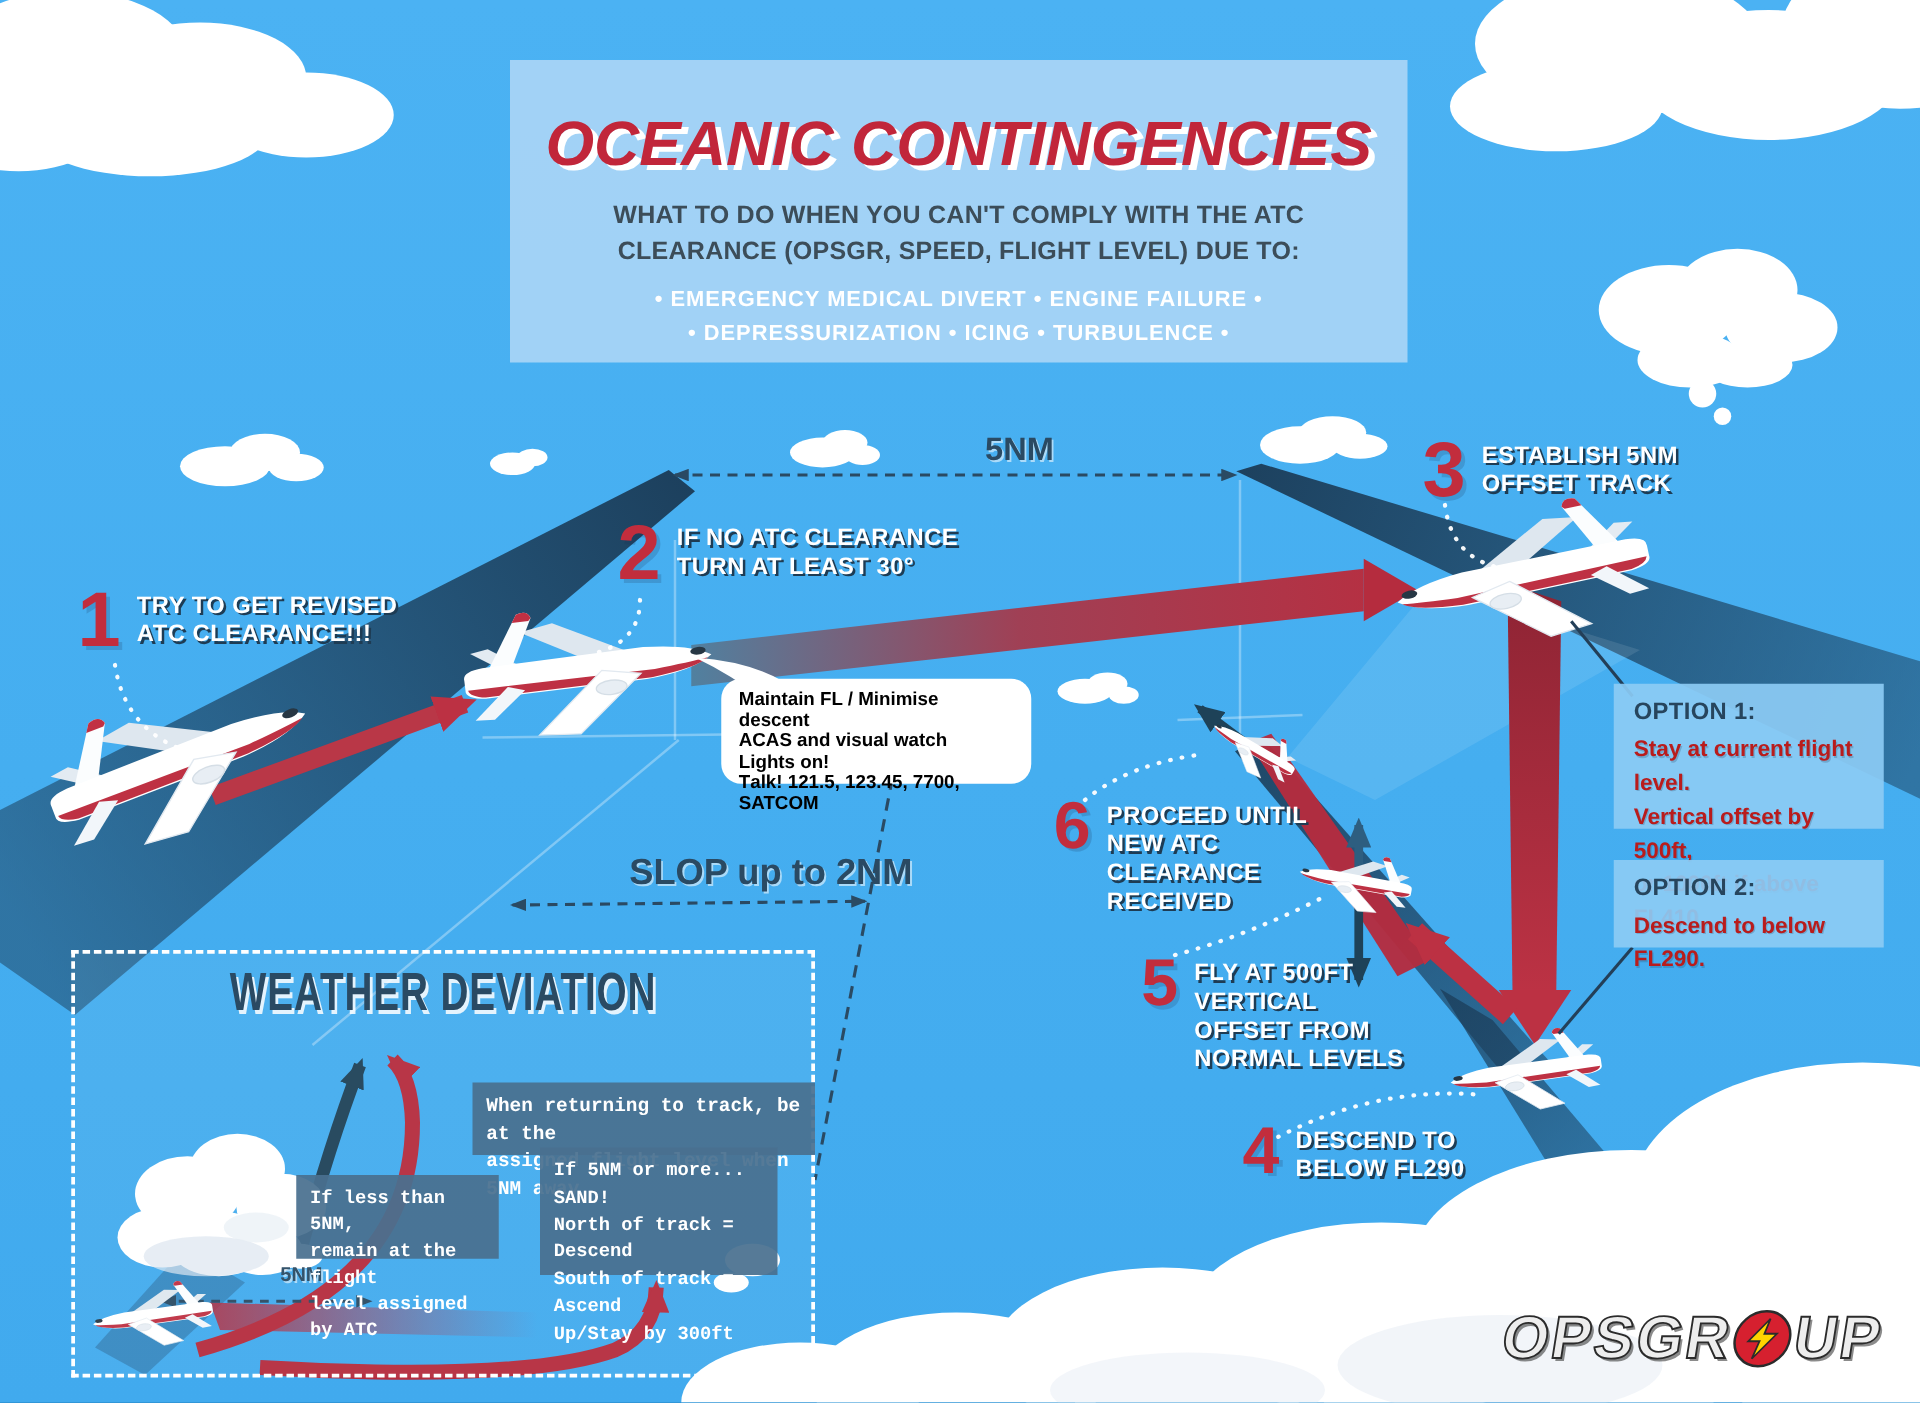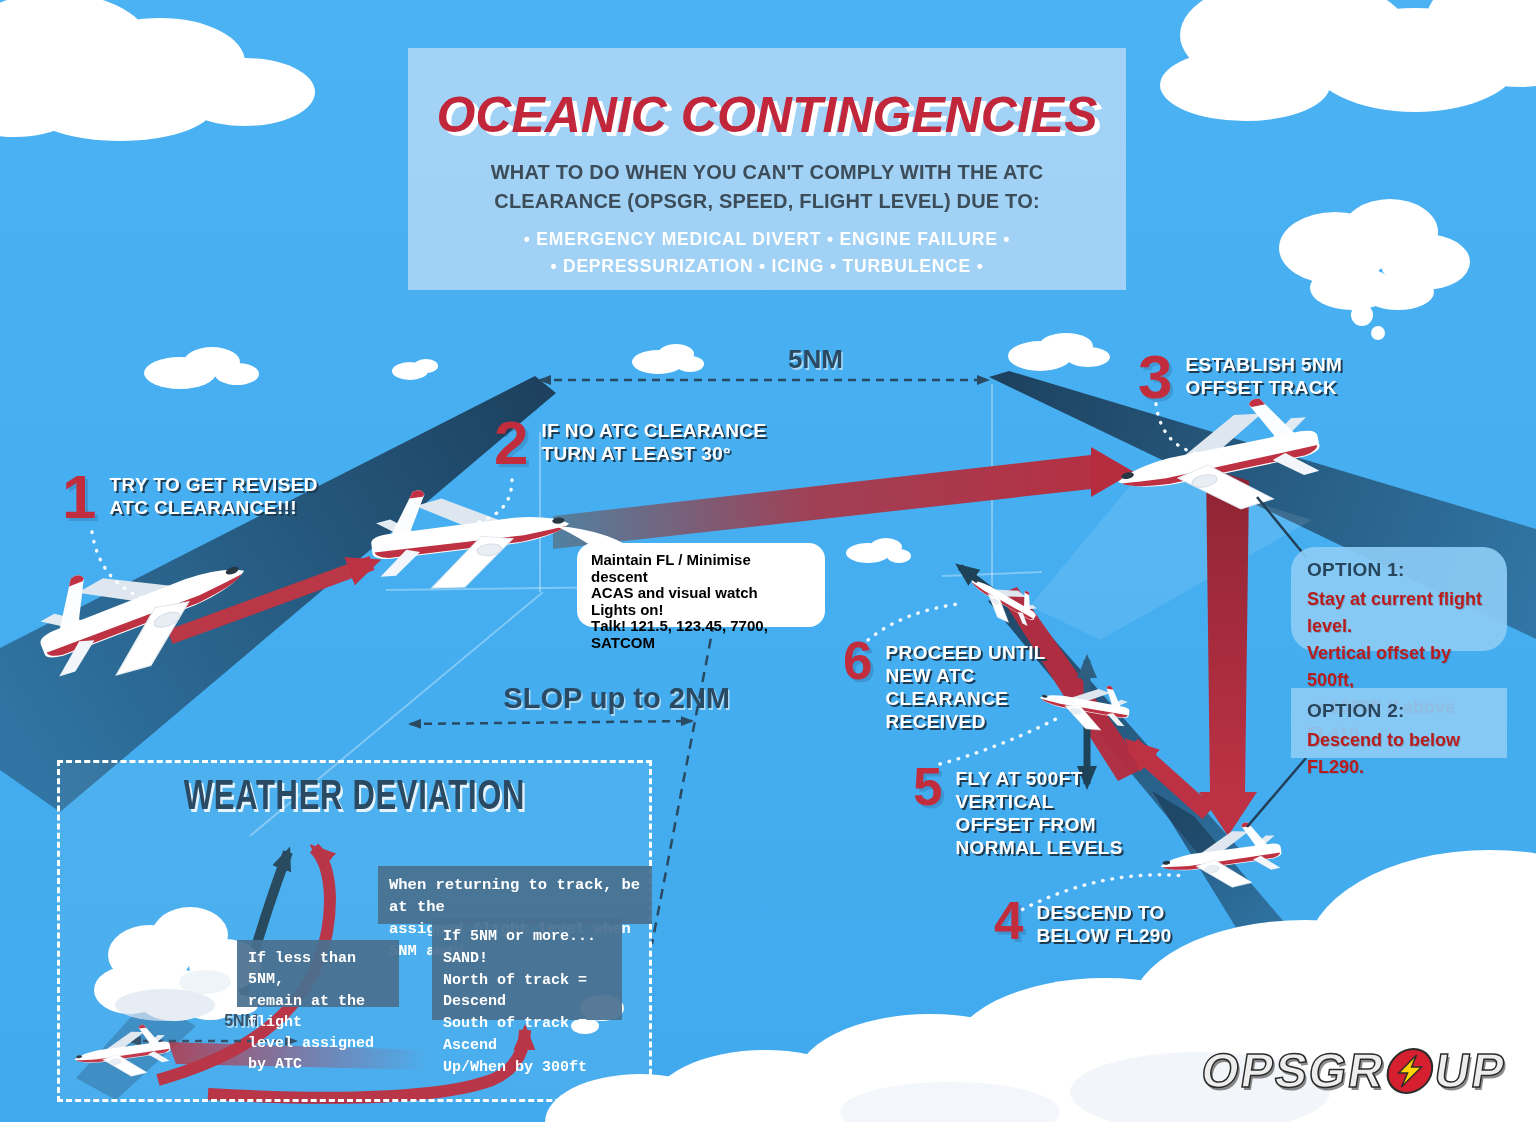--- a/index.html
+++ b/index.html
@@ -60,21 +60,21 @@
   
   .malt{
     position:absolute;left:577px;top:543px;width:248px;height:84px;z-index:2;
     background:#ffffff;border-radius:16px;padding:9px 14px;
     color:#000000;font-size:15px;line-height:16.6px;font-weight:600;
   }
   .malt b{font-weight:800;}
 
   
   .option{position:absolute;width:216px;background:rgba(140,203,244,.92);padding:12px 16px;z-index:2;}
-  #opt1{left:1291px;top:547px;height:104px;border-radius:24px;}
+  #opt1{left:1291px;top:547px;height:116px;}
   #opt2{left:1291px;top:688px;height:70px;}
   .option h3{font-size:19px;color:#27455D;font-weight:800;margin:0 0 5px;letter-spacing:.3px;}
   .option p{
     font-size:18px;color:#b91c1c;font-weight:700;line-height:1.5;margin:0;
     white-space:pre-line;text-shadow:1px 1px 0 rgba(40,70,100,.25);
   }
 
   
   .weather-frame{
     position:absolute;left:57px;top:760px;width:595px;height:342px;z-index:2;
@@ -383,21 +383,21 @@
   </div>
 
   <div class="weather-frame"></div>
   <div class="weather-title">WEATHER DEVIATION</div>
   <div class="slate" id="wbB">When returning to track, be at the
 assigned flight level when 5NM away.</div>
   <div class="slate" id="wbC">
     <div><span>If 5NM or more... </span><b>SAND!</b></div>
     <div><b>N</b><span>orth of track = </span><b>D</b><span>escend</span></div>
     <div><b>S</b><span>outh of track = </span><b>A</b><span>scend</span></div>
-    <div><span>Up/When by 300ft</span></div>
+    <div><span>Up/Stay by 300ft</span></div>
   </div>
   <div class="slate" id="wbA">If less than 5NM,
 remain at the flight
 level assigned by ATC</div>
 
   <div class="logo">
     <span>OPSGR</span>
     <span class="bolt-circle">
       <svg width="30" height="34" viewBox="0 0 30 34">
         <polygon points="19,1 4,19 13,19 9,33 26,13 16,13" fill="#FFD400" stroke="#2B2B2B" stroke-width="1.5"></polygon>

